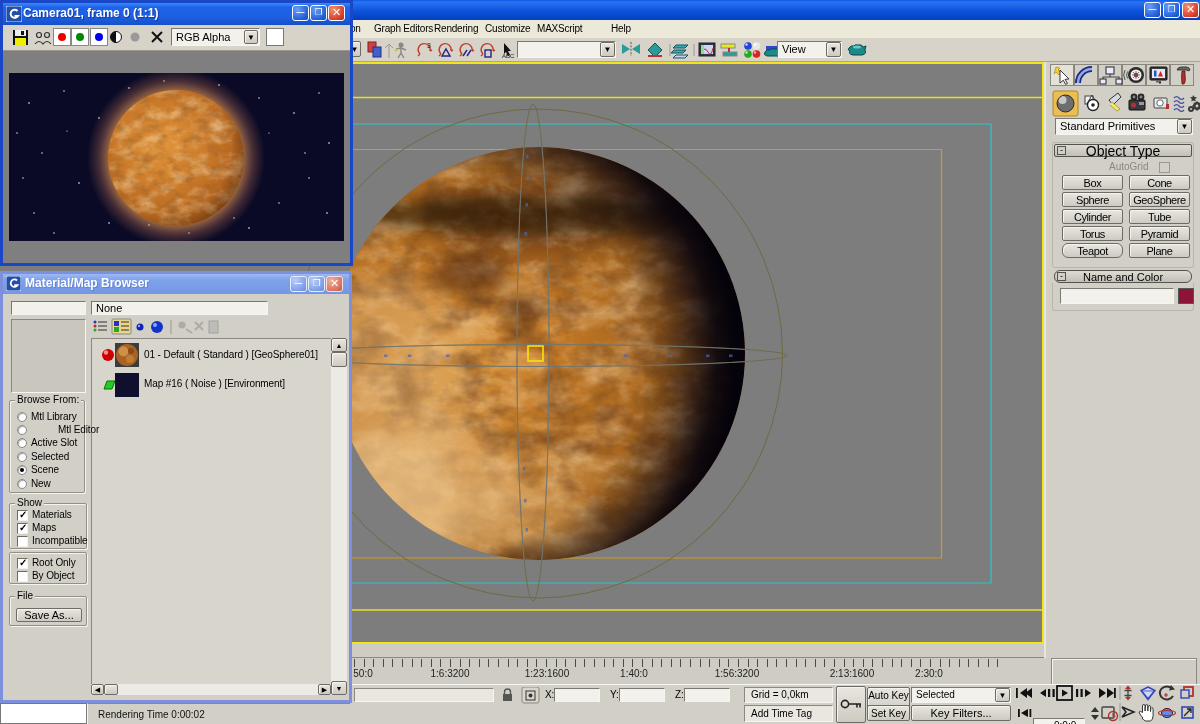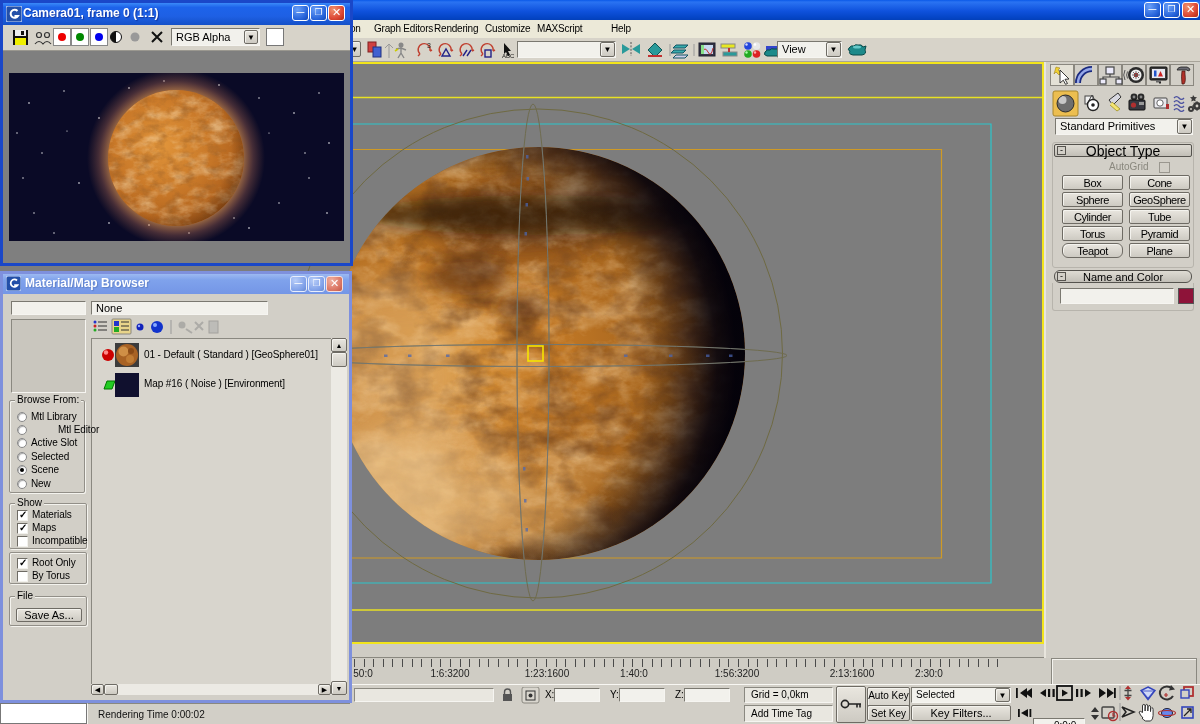--- a/index.html
+++ b/index.html
@@ -662,21 +662,21 @@
         <div class="lab" style="left:22px;top:18px;">Maps</div>
       <div class="cb" style="left:7px;top:32px;"></div>
         <div class="lab" style="left:22px;top:31px;">Incompatible</div>
     </div>
     <div class="abs grp" style="left:6px;top:278px;width:78px;height:32px;">
       <div class="cb" style="left:7px;top:5px;">
           <span style="position:absolute;left:1px;top:-2px;font-size:10px;font-weight:bold;">✓</span>
         </div>
         <div class="lab" style="left:22px;top:4px;">Root Only</div>
       <div class="cb" style="left:7px;top:18px;"></div>
-        <div class="lab" style="left:22px;top:17px;">By Torus</div>
+        <div class="lab" style="left:22px;top:17px;">By Object</div>
     </div>
 
     <div class="abs grp" style="left:6px;top:322px;width:78px;height:30px;">
       <div class="grplab">File</div>
       <div class="abs btn3d" style="left:6px;top:11px;width:66px;height:14px;font-size:11px;text-align:center;line-height:13px;">Save As...</div>
     </div>
   </div>
 </div>
 
 </body></html>

